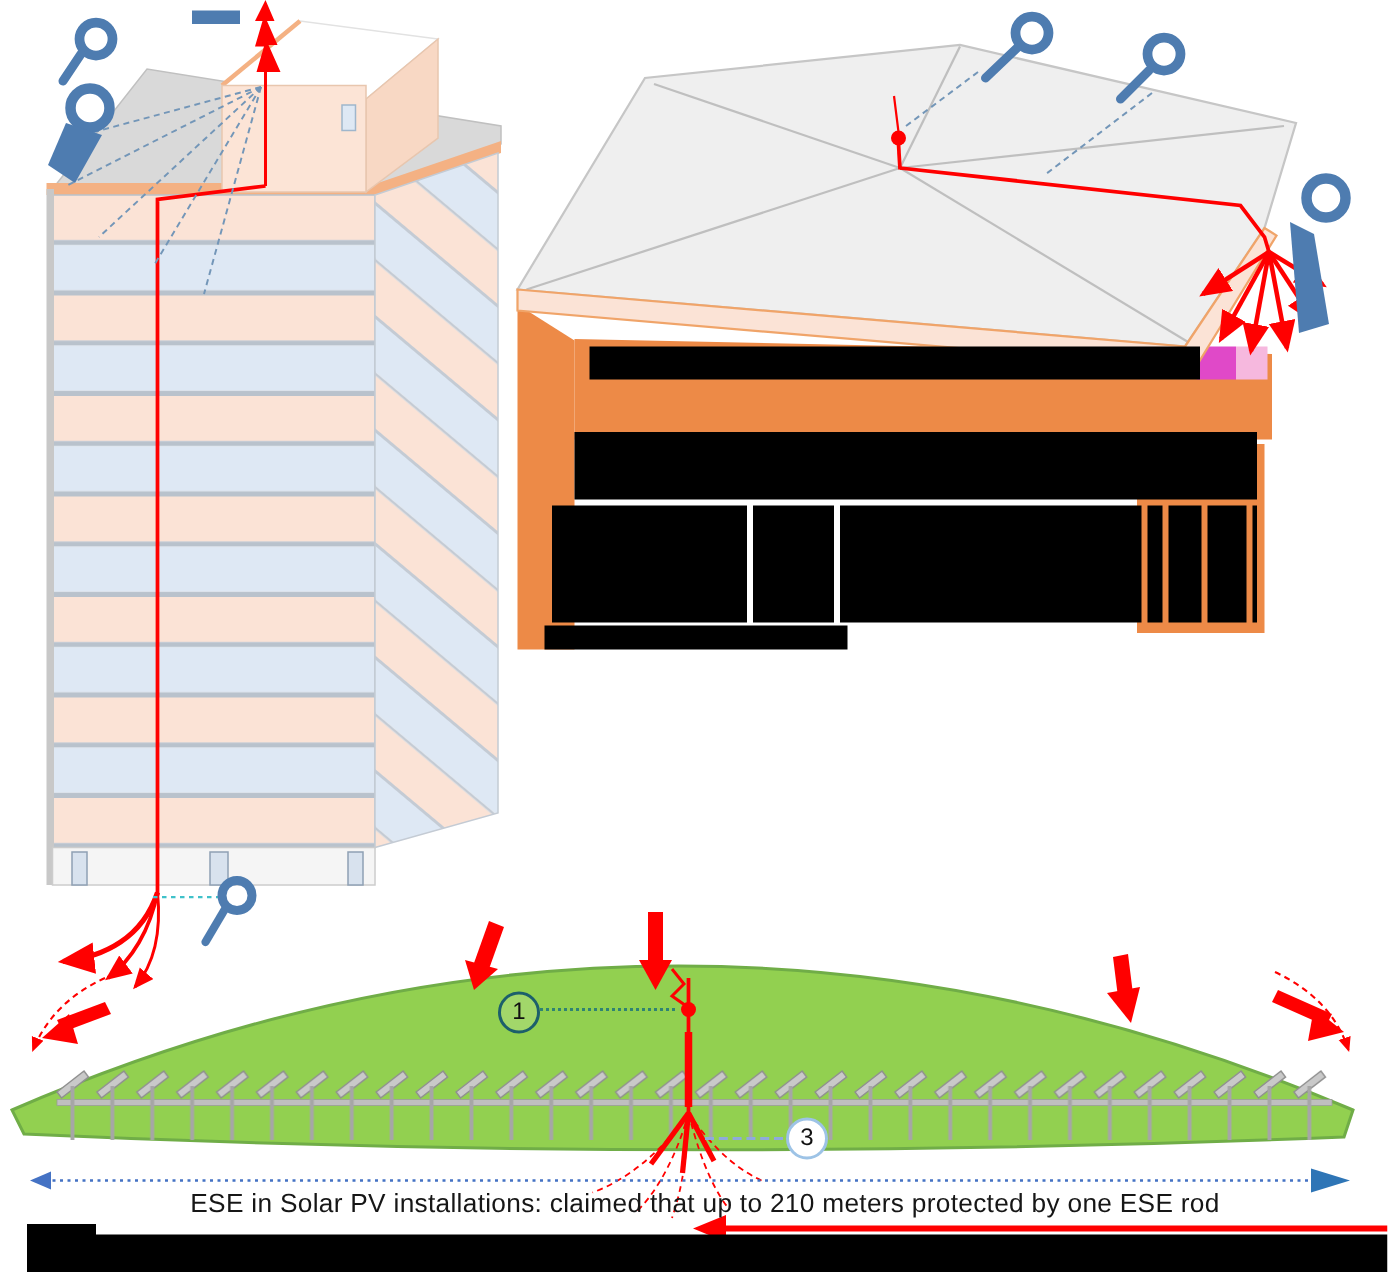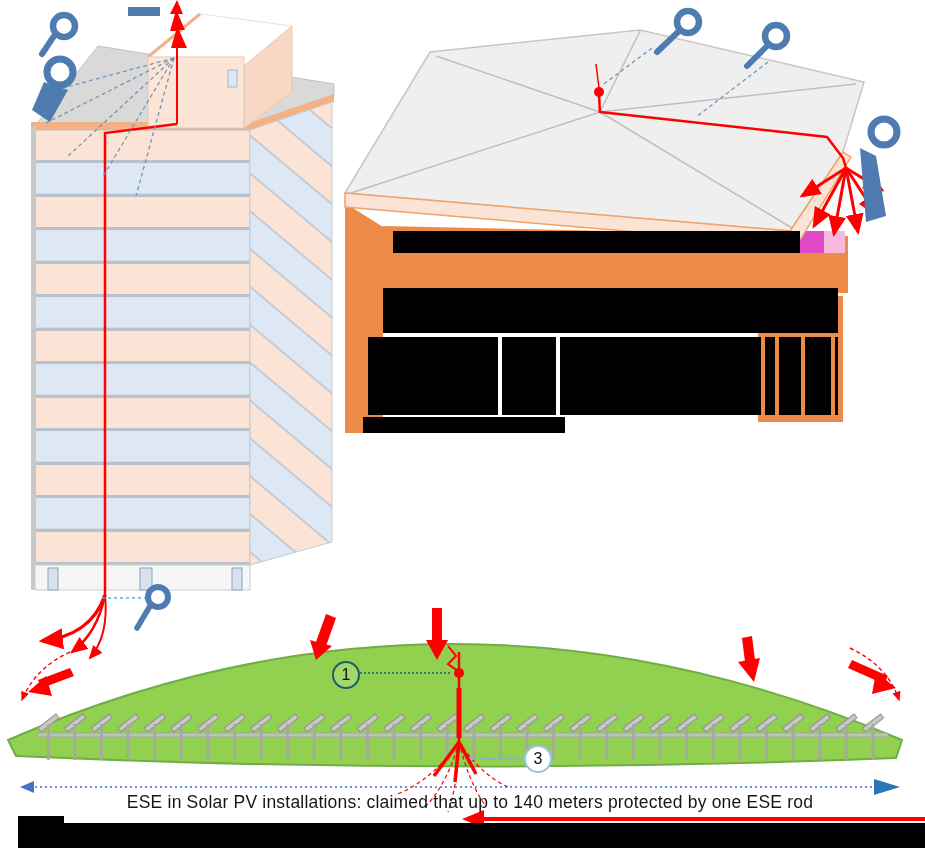--- a/index.html
+++ b/index.html
@@ -231,14 +231,14 @@
 </svg>
 
 <div class="connector conn1"></div>
 <div class="connector conn3"></div>
 <div class="marker m1">
       <span>1</span>
     </div>
 <div class="marker m3">
       <span>3</span>
     </div>
-<div class="caption">ESE in Solar PV installations: claimed that up to 140 meters protected by one ESE rod</div>
+<div class="caption">ESE in Solar PV installations: claimed that up to 210 meters protected by one ESE rod</div>
 </div>
 
 </body></html>

